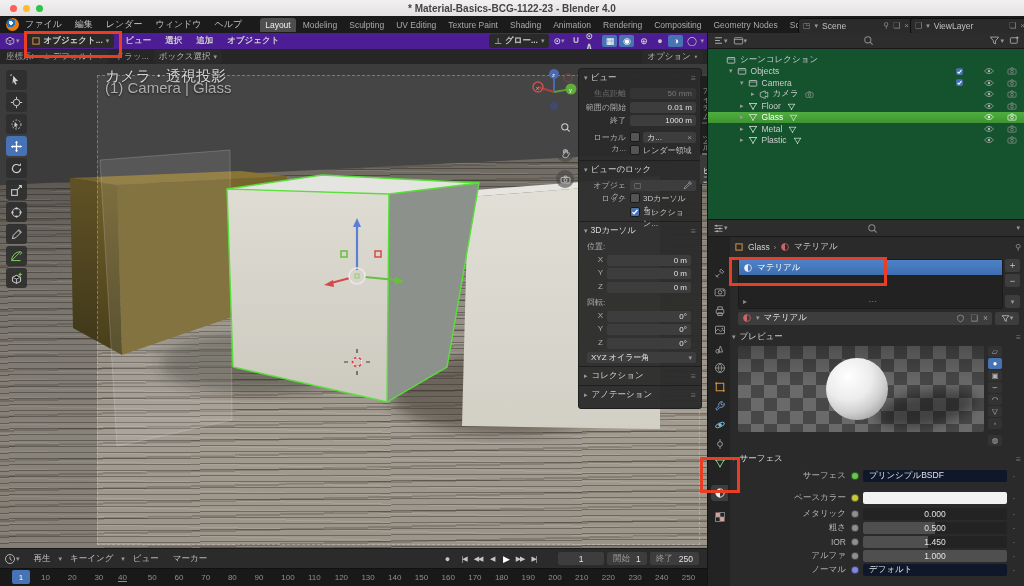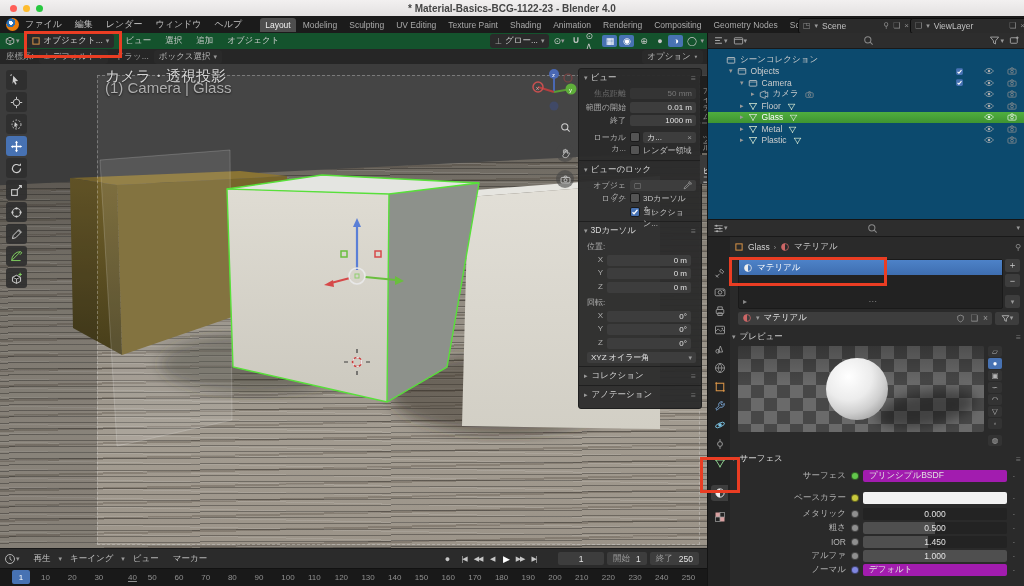--- a/index.html
+++ b/index.html
@@ -23,22 +23,22 @@
   #topbar-menus{display:flex;gap:13px;margin-right:12px;justify-content:flex-end;}
   #workspace-tabs{display:flex;gap:2px;font-size:8.5px;color:#a9a9a9;}
   #workspace-tabs .tab{padding:2px 5px;border-radius:3px 3px 0 0;}
   #workspace-tabs .tab.active{background:#4e4e4e;color:#f0f0f0;}
   .sel-box{position:absolute;top:1.5px;height:14px;background:#2b2b2b;border:1px solid #0e0e0e;border-radius:3px;
            display:flex;align-items:center;font-size:8.5px;color:#c0c0c0;padding:0 4px;gap:4px;}
   .sel-box .grow{flex:1;}
   .dim-ic{color:#8d8d8d;font-size:8px;}
 
   
-  #vp-header{left:0;top:33px;width:707px;height:16px;background:#14532d;border-bottom:1px solid #232323;
-             display:flex;align-items:center;font-size:8.5px;color:#cdcdcd;}
+  #vp-header{left:0;top:33px;width:707px;height:16px;background:#4c1d95;border-bottom:1px solid #232323;
+             display:flex;align-items:center;font-size:8.5px;color:#cdcdcd;font-weight:bold;}
   #vp-toolrow{left:0;top:49px;width:707px;height:15px;background:#262626;border-bottom:1px solid #1a1a1a;
               display:flex;align-items:center;font-size:8.5px;color:#b9b9b9;}
   .hdr-btn{display:flex;align-items:center;gap:3px;background:#2a2a2a;border-radius:3px;padding:1px 5px;}
   .menu-lbl{padding:0 7px;}
   .chev{font-size:7px;color:#9a9a9a;}
   .tgl{width:15px;height:12px;border-radius:2px;display:flex;align-items:center;justify-content:center;font-size:9px;color:#c7c7c7;}
   .tgl.on{background:#4772b3;color:#fff;}
 
   
   #viewport{left:0;top:64px;width:707px;height:484px;background:#454545;overflow:hidden;}
@@ -74,21 +74,21 @@
   .np-field.dis{background:#343434;color:#787878;}
   .np-sub{border-top:1px solid #1f1f1f;margin-top:2px;}
   .cbx{width:8px;height:8px;border-radius:2px;border:1px solid #1a1a1a;background:#545454;flex:none;margin-right:3px;}
   .cbx.on{background:#4772b3;}
   .collapsed-panel{border-top:1px solid #1f1f1f;padding:3px 5px;color:#d5d5d5;font-size:8.5px;display:flex;gap:4px;align-items:center;}
   #n-tabs{left:700px;top:12px;width:12px;display:flex;flex-direction:column;gap:2px;}
   .n-tab{writing-mode:vertical-rl;font-size:7.5px;color:#9f9f9f;background:#1f1f1f;padding:6px 1px;border-radius:0 2px 2px 0;}
   .n-tab.active{background:#3a3a3a;color:#e8e8e8;}
 
   
-  #outliner{left:707px;top:33px;width:317px;height:186px;background:#0c4a6e;border-left:1px solid #141414;font-size:8.5px;}
+  #outliner{left:707px;top:33px;width:317px;height:186px;background:#14532d;border-left:1px solid #141414;font-size:8.5px;}
   #outliner-hdr{height:15px;background:#2d2d2d;border-bottom:1px solid #191919;display:flex;align-items:center;padding:0 5px;color:#b2b2b2;}
   .ol-row{position:relative;height:11.5px;display:flex;align-items:center;color:#cdcdcd;}
   .ol-row.sel{background:linear-gradient(#4fae3f,#3f9431);color:#fff;}
   .ol-tgl{position:absolute;display:flex;align-items:center;color:#a9a9a9;}
 
   #properties{left:707px;top:219px;width:317px;height:367px;background:#2a2a2a;border-left:1px solid #141414;border-top:1px solid #141414;font-size:8.5px;}
   #props-hdr{height:16px;background:#2d2d2d;border-bottom:1px solid #191919;display:flex;align-items:center;padding:0 5px;color:#b2b2b2;}
   #props-tabs{position:absolute;left:0;top:17px;width:22px;bottom:0;background:#232323;display:block;}
   .ptab{position:absolute;left:3px;width:17px;height:16px;display:flex;align-items:center;justify-content:center;color:#9c9c9c;}
   .ptab.active{background:#3d3d3d;border-radius:3px 0 0 3px;color:#f2f2f2;}
@@ -111,21 +111,21 @@
   #preview-shapes{position:absolute;left:280px;top:126px;width:15px;display:flex;flex-direction:column;gap:1px;}
   .shape-btn{width:14px;height:11px;background:#333;border-radius:2px;color:#b5b5b5;display:flex;align-items:center;justify-content:center;font-size:7.5px;}
   .shape-btn.active{background:#4772b3;color:#fff;}
   .surf-row{position:absolute;left:24px;right:4px;height:13px;display:flex;align-items:center;}
   .surf-lab{width:114px;text-align:right;padding-right:5px;color:#b5b5b5;flex:none;}
   .socket{width:6px;height:6px;border-radius:50%;flex:none;margin-right:4px;border:1px solid rgba(0,0,0,.5);}
   .surf-field{flex:1;height:12px;border-radius:2px;background:#232323;position:relative;overflow:hidden;
               display:flex;align-items:center;justify-content:center;color:#e2e2e2;}
   .surf-field .fillbar{position:absolute;left:0;top:0;bottom:0;background:#4f4f4f;}
   .surf-field span{position:relative;z-index:1;}
-  .surf-field.menu{background:#a21caf;justify-content:flex-start;padding-left:6px;}
+  .surf-field.menu{background:#0f172a;justify-content:flex-start;padding-left:6px;}
   .deco{width:14px;text-align:center;color:#8a8a8a;flex:none;}
 
   
   #timeline{left:0;top:548px;width:707px;height:38px;background:#2b2b2b;border-top:1px solid #191919;}
   #tl-hdr{height:19px;display:flex;align-items:center;font-size:8.5px;color:#c2c2c2;padding:0 4px;}
   #tl-ruler{position:relative;height:18px;background:#191919;border-top:1px solid #121212;font-size:8px;color:#8f8f8f;}
   .tick{position:absolute;top:4px;}
   #playhead{position:absolute;left:12px;top:1px;width:18px;height:14px;background:#4772b3;border-radius:2px;
             color:#fff;display:flex;align-items:center;justify-content:center;font-size:8px;}
   .pb-btn{width:14px;height:13px;display:flex;align-items:center;justify-content:center;color:#c6c6c6;font-size:7px;letter-spacing:-1px;}
@@ -1072,21 +1072,21 @@
         </span>
     </span>
   </div>
   <div id="tl-ruler">
     <div id="playhead">
         <span>1</span>
       </div>
   <span class="tick" style="left: 41px;">10</span>
       <span class="tick" style="left: 67.7px;">20</span>
       <span class="tick" style="left: 94.4px;">30</span>
-      <span class="tick" style="left: 128px; text-decoration: underline;">40</span>
+      <span class="tick" style="left: 118px; text-decoration: underline;">40</span>
       <span class="tick" style="left: 147.8px;">50</span>
       <span class="tick" style="left: 174.5px;">60</span>
       <span class="tick" style="left: 201.2px;">70</span>
       <span class="tick" style="left: 227.9px;">80</span>
       <span class="tick" style="left: 254.6px;">90</span>
       <span class="tick" style="left: 281.3px;">100</span>
       <span class="tick" style="left: 308px;">110</span>
       <span class="tick" style="left: 334.7px;">120</span>
       <span class="tick" style="left: 361.4px;">130</span>
       <span class="tick" style="left: 388.1px;">140</span>

